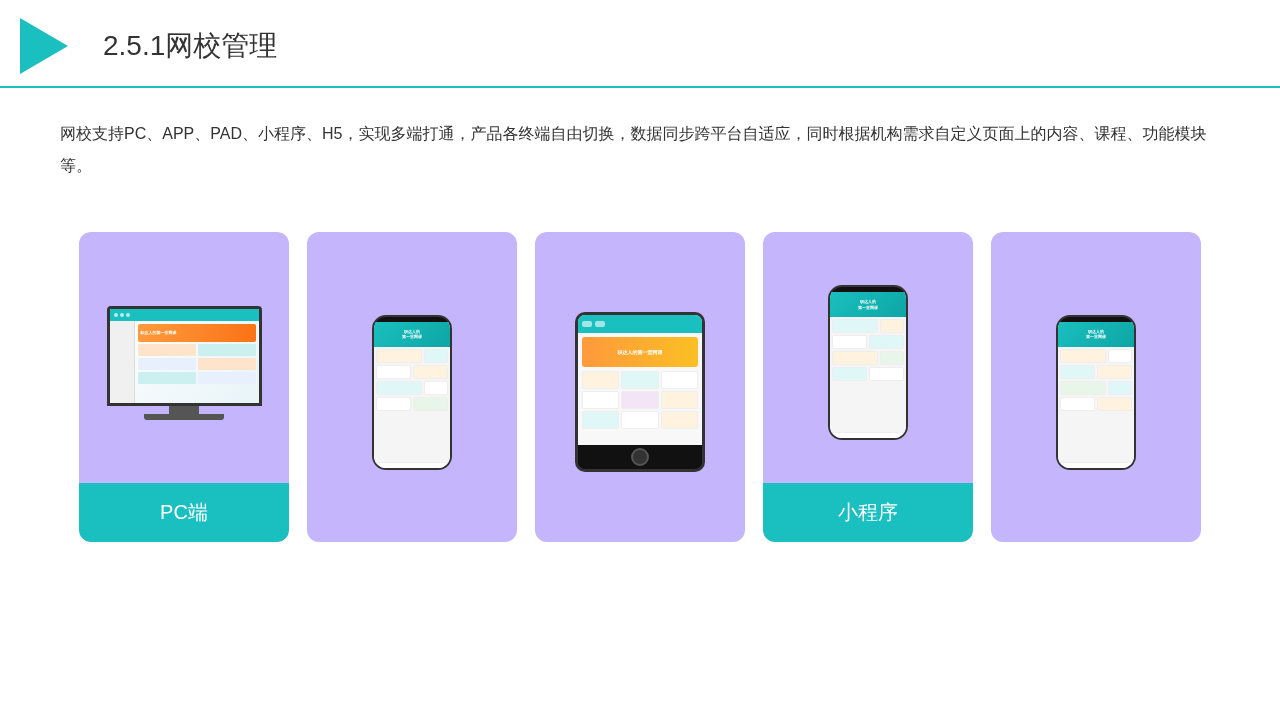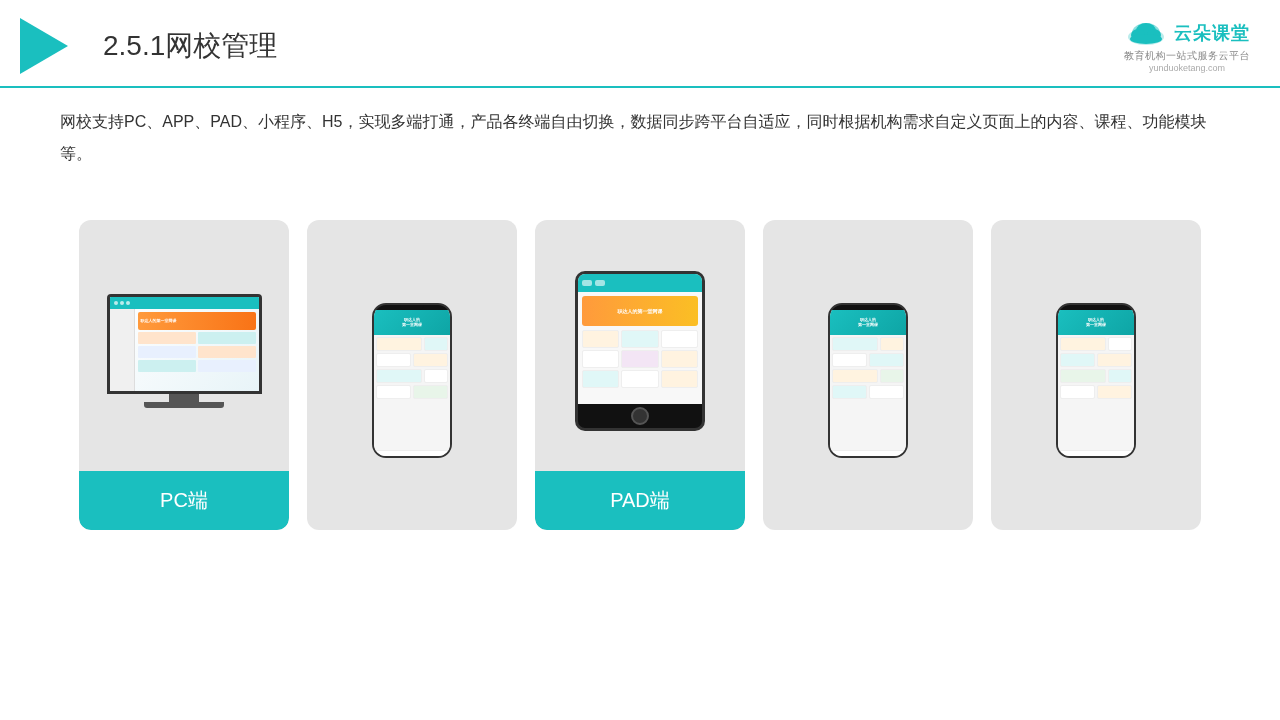--- a/index.html
+++ b/index.html
@@ -77,37 +77,37 @@
       letter-spacing: 0.5px;
     }
     .logo-domain {
       font-size: 9px;
       color: #aaa;
       text-align: right;
     }
 
     
     .description {
-      padding: 18px 60px 10px 60px;
+      padding: 30px 60px 10px 60px;
       font-size: 16px;
       color: #333;
       line-height: 2;
     }
 
     
     .cards-container {
       display: flex;
       justify-content: center;
       gap: 18px;
       padding: 30px 40px 30px 40px;
       margin-top: 10px;
     }
 
     .card {
-      background: #e5e5e5;
+      background: #c4b5fd;
       border-radius: 12px;
       width: 210px;
       min-height: 310px;
       display: flex;
       flex-direction: column;
       align-items: center;
       overflow: hidden;
     }
 
     .card-image-area {
@@ -368,37 +368,20 @@
   </style>
 </head>
 <body>
 
 <div class="header">
   <div class="header-left">
     <div class="logo-triangle"></div>
     <h1 class="header-title">
       <span>2.5.1</span><span>网校管理</span>
     </h1>
-  </div>
-  <div class="logo-area">
-    <div class="logo-cloud">
-      <div class="cloud-icon">
-        <svg viewBox="0 0 44 28" fill="none" xmlns="http://www.w3.org/2000/svg">
-          <ellipse cx="22" cy="18" rx="18" ry="8" fill="#1ABFBF" opacity="0.3"></ellipse>
-          <ellipse cx="22" cy="14" rx="14" ry="10" fill="#1ABFBF" opacity="0.5"></ellipse>
-          <ellipse cx="22" cy="12" rx="10" ry="8" fill="#1ABFBF"></ellipse>
-          <ellipse cx="14" cy="16" rx="7" ry="6" fill="#1ABFBF"></ellipse>
-          <ellipse cx="30" cy="16" rx="7" ry="6" fill="#1ABFBF"></ellipse>
-          <ellipse cx="22" cy="20" rx="16" ry="5" fill="#1ABFBF"></ellipse>
-        </svg>
-      </div>
-      <span class="logo-text-main">云朵课堂</span>
-    </div>
-    <div class="logo-text-sub">教育机构一站式服务云平台</div>
-    <div class="logo-domain">yunduoketang.com</div>
   </div>
 </div>
 
 <div class="description">
   <p>网校支持PC、APP、PAD、小程序、H5，实现多端打通，产品各终端自由切换，数据同步跨平台自适应，同时根据机构需求自定义页面上的内容、课程、功能模块等。</p>
 </div>
 
 <div class="cards-container">
 
   <div class="card">
@@ -495,21 +478,20 @@
               <div class="tablet-cell orange"></div>
               <div class="tablet-cell teal"></div>
               <div class="tablet-cell"></div>
               <div class="tablet-cell orange"></div>
             </div>
           </div>
         </div>
         <div class="tablet-home-btn"></div>
       </div>
     </div>
-    <div class="card-label">PAD端</div>
   </div>
 
   <div class="card">
     <div class="card-image-area">
       <div class="phone-mock">
         <div class="phone-notch"></div>
         <div class="phone-screen">
           <div class="phone-screen-top">
             <div class="phone-screen-top-text">职达人的<br>第一堂网课</div>
           </div>
@@ -528,20 +510,21 @@
             </div>
             <div class="phone-content-row">
               <div class="phone-cell teal"></div>
               <div class="phone-cell"></div>
             </div>
           </div>
           <div class="phone-footer"></div>
         </div>
       </div>
     </div>
+    <div class="card-label">小程序</div>
   </div>
 
   <div class="card">
     <div class="card-image-area">
       <div class="phone-mock">
         <div class="phone-notch"></div>
         <div class="phone-screen">
           <div class="phone-screen-top">
             <div class="phone-screen-top-text">职达人的<br>第一堂网课</div>
           </div>

